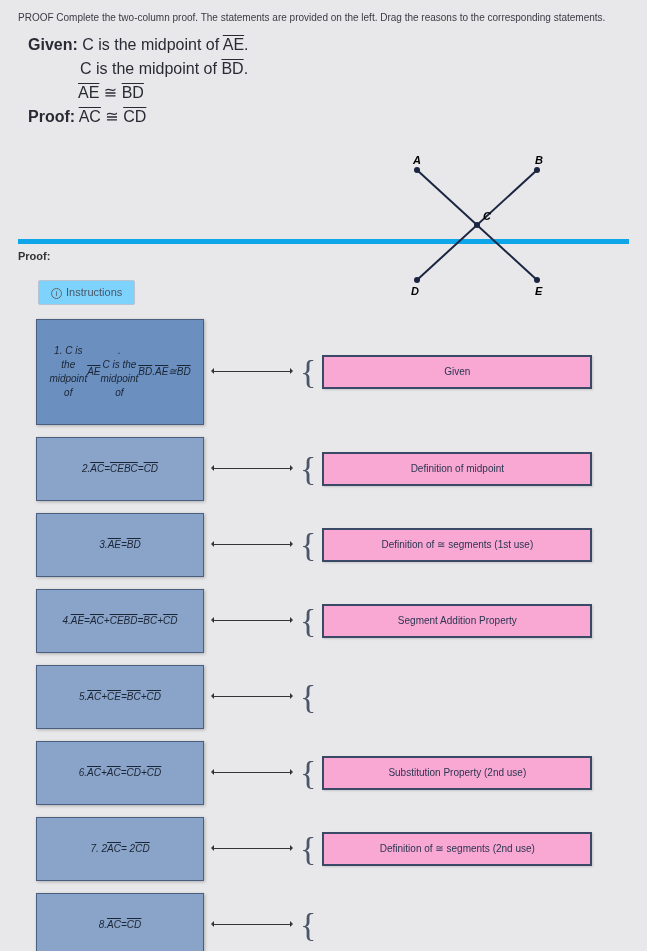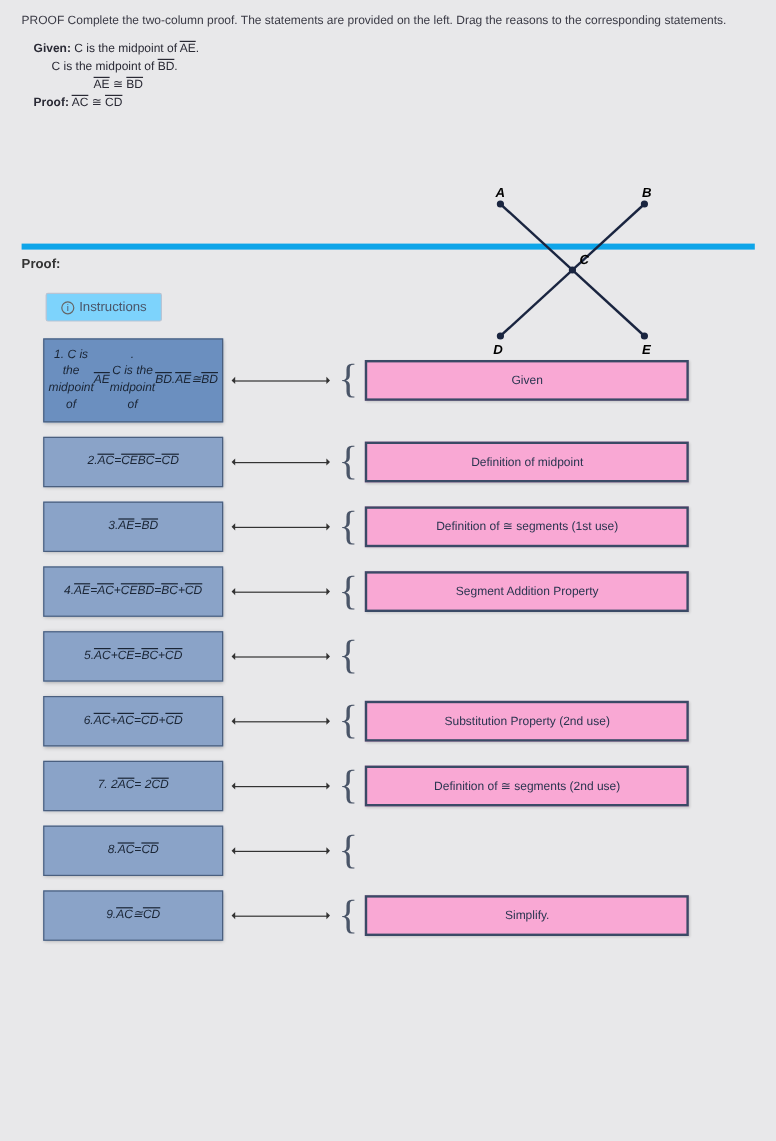--- a/index.html
+++ b/index.html
@@ -1,47 +1,47 @@
 <!DOCTYPE html>
 <html><head>
 <meta charset="utf-8">
 <style>
 *{box-sizing:border-box;margin:0;padding:0}
 body{font-family:Arial,sans-serif;background:#e8e8ea;width:647px;height:951px;overflow:hidden;font-size:11px;color:#2a2a35}
 .page{padding:12px 18px}
 .header{font-size:10px;color:#3a3a45;margin-bottom:10px}
-.given-block{margin:8px 0 4px 10px;font-size:10px;line-height:1.5;color:#2a2a35}
+.given-block{margin:8px 0 4px 10px;font-size:16px;line-height:1.5;color:#2a2a35}
 .given-block .lbl{font-weight:bold}
 .over{text-decoration:overline}
 .diagram{position:absolute;top:150px;right:80px;width:180px;height:150px}
 .proof-label{margin-top:110px;font-size:11px;font-weight:bold;color:#333;border-top:5px solid #0ea5e9;padding-top:6px}
 .instructions{display:inline-block;margin:18px 0 14px 20px;padding:5px 12px;border:1px solid #b8c4d4;background:#7dd3fc;font-size:11px;color:#4a5568;border-radius:2px}
 .instructions .icon{display:inline-block;width:11px;height:11px;border:1px solid #666;border-radius:50%;font-size:8px;line-height:10px;text-align:center;margin-right:4px;vertical-align:middle}
 .rows{padding-left:18px}
 .row{display:flex;align-items:center;margin-bottom:12px}
-.stmt{width:150px;min-height:42px;background:#8aa3c8;border:1px solid #4a5f7f;display:flex;align-items:center;justify-content:center;padding:6px;font-size:10px;font-style:italic;color:#1a2535;text-align:center;line-height:1.4;box-shadow:1px 1px 3px rgba(0,0,0,.25)}
+.stmt{width:168px;min-height:42px;background:#8aa3c8;border:1px solid #4a5f7f;display:flex;align-items:center;justify-content:center;padding:24px;font-size:10px;font-style:italic;color:#1a2535;text-align:center;line-height:1.4;box-shadow:1px 1px 3px rgba(0,0,0,.25)}
 .stmt.first{background:#6b8fbf}
 .arrow{width:80px;height:1px;background:#333;position:relative;margin:0 8px}
 .arrow:before{content:'';position:absolute;left:-4px;top:-3px;border:3px solid transparent;border-right-color:#333}
 .arrow:after{content:'';position:absolute;right:-4px;top:-3px;border:3px solid transparent;border-left-color:#333}
 .brace{font-size:34px;color:#4a5568;margin-right:6px;font-family:"Times New Roman",serif;line-height:0}
 .reason{flex:1;max-width:270px;min-height:34px;border:2px solid #3a4a66;background:#f9a8d4;display:flex;align-items:center;justify-content:center;font-size:10px;color:#2a3550;padding:4px;box-shadow:1px 1px 2px rgba(0,0,0,.15)}
 svg text{font-size:11px;font-weight:bold;font-style:italic}
 </style>
 </head>
 <body>
 
 <div class="page">
   <div class="header">PROOF Complete the two-column proof. The statements are provided on the left. Drag the reasons to the corresponding statements.</div>
 
   <div class="given-block">
     <div><span class="lbl">Given:</span>
       <span>C is the midpoint of </span><span class="over">AE</span>.
     </div>
-    <div style="margin-left:15px">
+    <div style="margin-left:52px">
       <span>C is the midpoint of </span><span class="over">BD</span>.
     </div>
     <div style="margin-left:50px">
       <span class="over">AE</span><span> ≅ </span><span class="over">BD</span>
     </div>
     <div><span class="lbl">Proof:</span>
       <span class="over">AC</span><span> ≅ </span><span class="over">CD</span>
     </div>
   </div>
 

